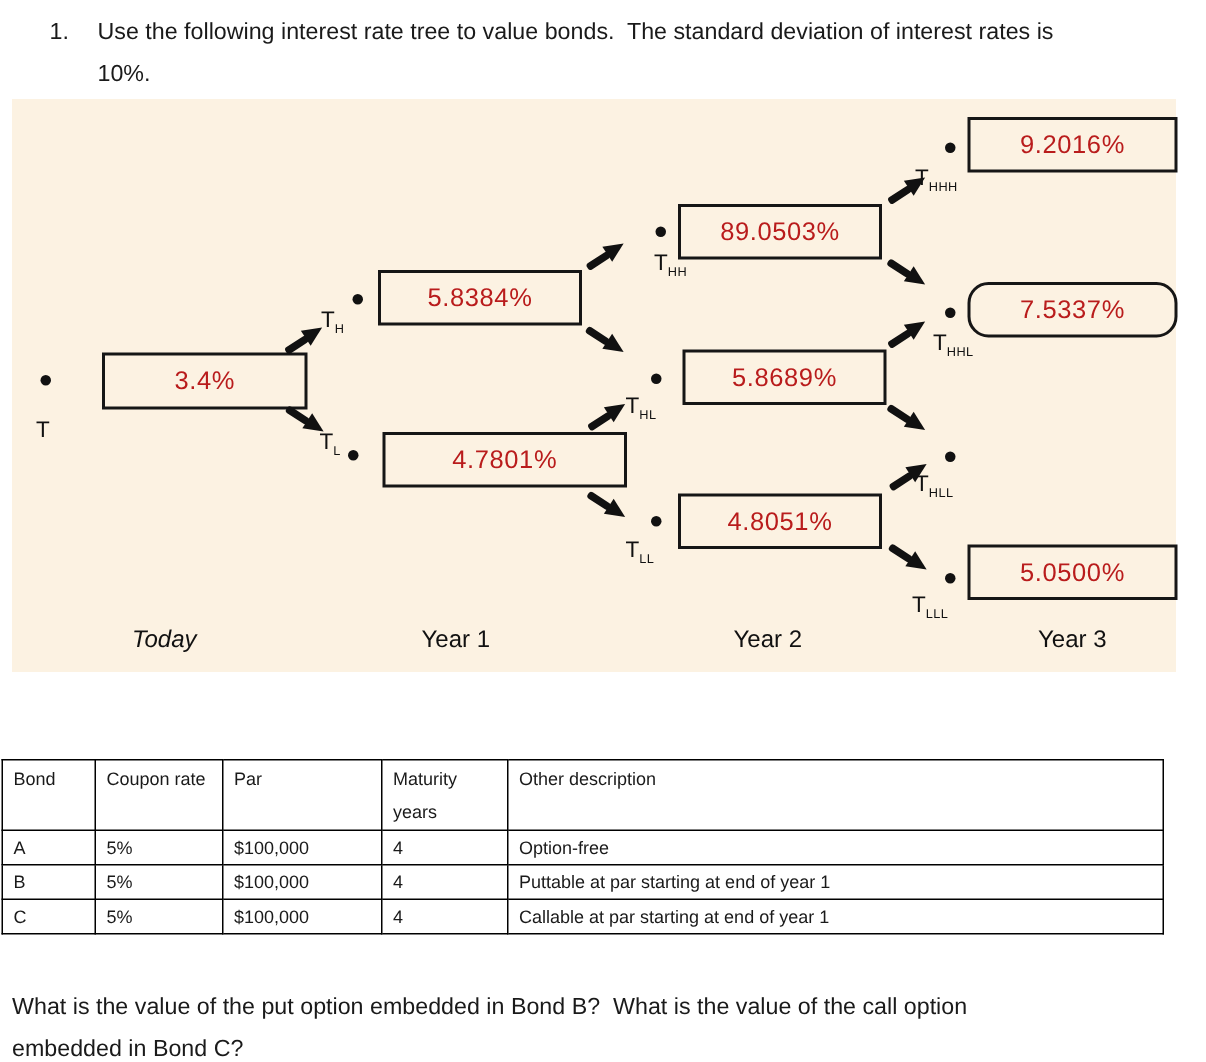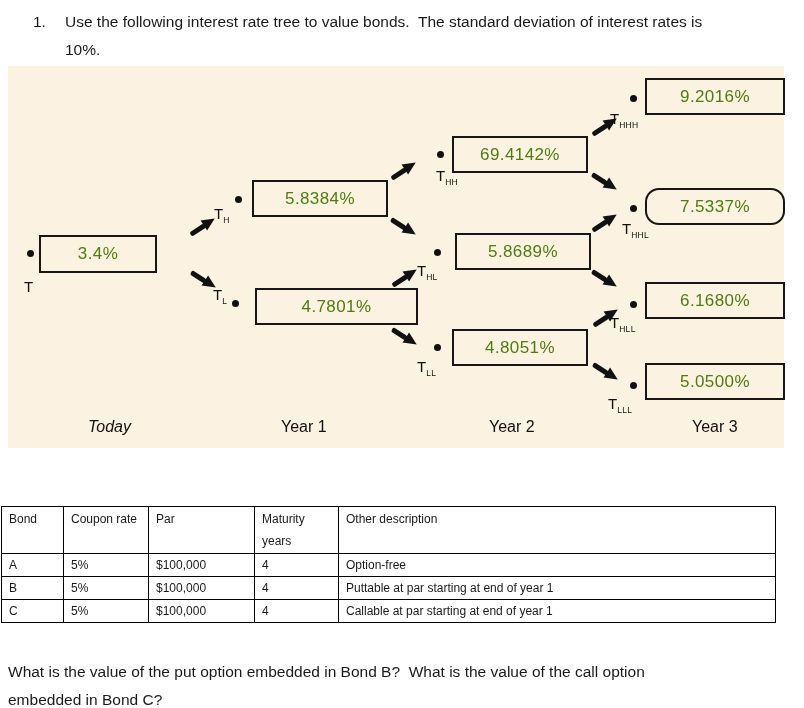--- a/index.html
+++ b/index.html
@@ -13,21 +13,21 @@
   .q-num{width:32px;font-size:15.5px;line-height:28px;}
   .q-text{font-size:15.5px;line-height:28px;white-space:pre-wrap;}
   
   .tree-panel{
     position:absolute;left:8px;top:66px;width:776px;height:382px;
     background:#fcf2e2;
   }
   .nodebox{
     position:absolute;border:2.5px solid #161616;box-sizing:border-box;
     display:flex;align-items:center;justify-content:center;
-    font-size:17px;letter-spacing:.4px;color:#4d7c0f;
+    font-size:17px;letter-spacing:.4px;color:#b91c1c;
   }
   .bullet{position:absolute;width:7px;height:7px;border-radius:50%;background:#111;}
   .nlabel{position:absolute;font-size:15px;color:#111;}
   .nlabel sub{font-size:8.5px;letter-spacing:.3px;}
   .yearlab{position:absolute;top:352px;font-size:16px;color:#111;}
   
   .arrow{position:absolute;width:30px;height:12px;}
   .arrow .tail{position:absolute;left:0;top:4px;width:17px;height:4.5px;background:#111;border-radius:2px;}
   .arrow .head{position:absolute;left:16px;top:0;width:0;height:0;
     border-top:6px solid transparent;border-bottom:6px solid transparent;border-left:13px solid #111;}
@@ -57,21 +57,21 @@
   <div class="q-num">1.</div>
   <div>
     <div class="q-text">Use the following interest rate tree to value bonds.  The standard deviation of interest rates is</div>
     <div class="q-text">10%.</div>
   </div>
 </div>
 
 <div class="tree-panel">
 
   <div class="bullet" style="left:19px;top:184px;"></div>
-  <div class="nodebox" style="left:31px;top:169px;width:118px;height:38px;">
+  <div class="nodebox" style="left:60px;top:169px;width:137px;height:38px;">
     <span>3.4%</span>
   </div>
   <div class="nlabel" style="left:16px;top:212px;">
     <span>T</span><sub></sub>
   </div>
 
   <div class="bullet" style="left:227px;top:130px;"></div>
   <div class="nodebox" style="left:244px;top:114px;width:136px;height:37px;">
     <span>5.8384%</span>
   </div>
@@ -82,21 +82,21 @@
   <div class="bullet" style="left:224px;top:234px;"></div>
   <div class="nodebox" style="left:247px;top:222px;width:163px;height:37px;">
     <span>4.7801%</span>
   </div>
   <div class="nlabel" style="left:205px;top:220px;">
     <span>T</span><sub>L</sub>
   </div>
 
   <div class="bullet" style="left:429px;top:85px;"></div>
   <div class="nodebox" style="left:444px;top:70px;width:136px;height:37px;">
-    <span>69.4142%</span>
+    <span>89.0503%</span>
   </div>
   <div class="nlabel" style="left:428px;top:101px;">
     <span>T</span><sub>HH</sub>
   </div>
 
   <div class="bullet" style="left:426px;top:183px;"></div>
   <div class="nodebox" style="left:447px;top:167px;width:136px;height:37px;">
     <span>5.8689%</span>
   </div>
   <div class="nlabel" style="left:409px;top:196px;">
@@ -121,23 +121,20 @@
 
   <div class="bullet" style="left:622px;top:139px;"></div>
   <div class="nodebox" style="left:637px;top:122px;width:140px;height:37px;border-radius:14px;">
     <span>7.5337%</span>
   </div>
   <div class="nlabel" style="left:602px;top:154px;margin-left:12px;">
     <span>T</span><sub>HHL</sub>
   </div>
 
   <div class="bullet" style="left:622px;top:235px;"></div>
-  <div class="nodebox" style="left:637px;top:216px;width:140px;height:37px;">
-    <span>6.1680%</span>
-  </div>
   <div class="nlabel" style="left:602px;top:248px;">
     <span>T</span><sub>HLL</sub>
   </div>
 
   <div class="bullet" style="left:622px;top:316px;"></div>
   <div class="nodebox" style="left:637px;top:297px;width:140px;height:37px;">
     <span>5.0500%</span>
   </div>
   <div class="nlabel" style="left:600px;top:329px;">
     <span>T</span><sub>LLL</sub>

